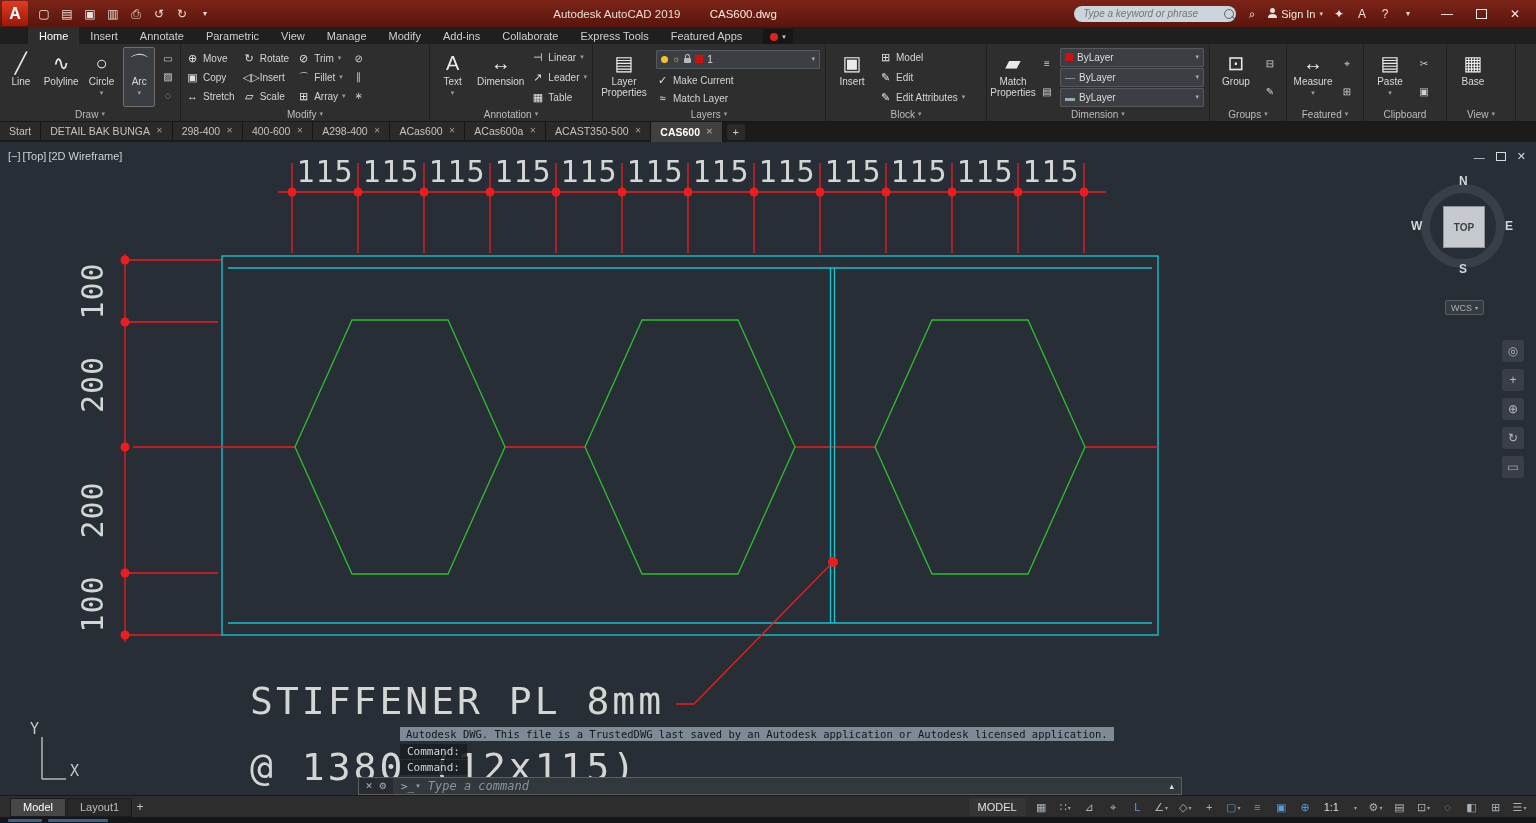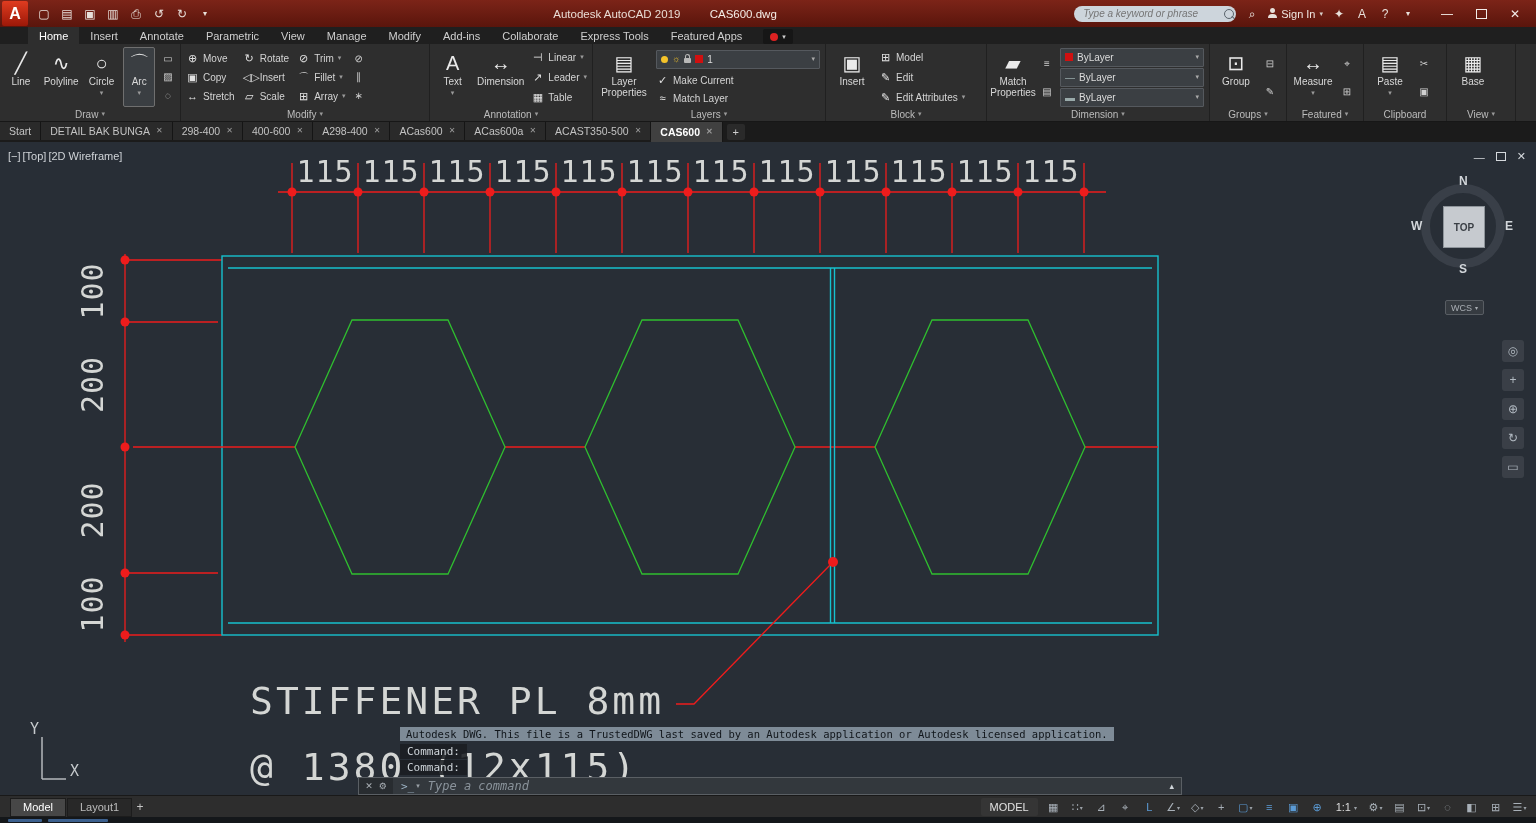--- a/index.html
+++ b/index.html
@@ -108,21 +108,21 @@
   .ltab{height:17px;display:flex;align-items:center;padding:0 12px;font-size:11px;color:#bcbcbc;background:#282828;border:1px solid #1c1c1c;}
   .ltab.active{background:#474747;color:#ffffff;}
   .ltab-add{width:16px;height:16px;display:flex;align-items:center;justify-content:center;color:#c6c6c6;font-size:12px;}
   .statusbar{margin-left:auto;display:flex;align-items:center;gap:1px;padding-right:5px;height:100%;}
   .modelbtn{font-size:11px;color:#e2e2e2;padding:0 9px;height:18px;display:flex;align-items:center;background:#353535;border-radius:2px;margin-right:3px;}
   .sicon{height:18px;min-width:19px;display:flex;align-items:center;justify-content:center;gap:1px;border-radius:2px;padding:0 2px;}
   .sicon .g{font-size:11px;color:#a8b0b8;}
   .sicon.act .g{color:var(--status-blue);}
   .sicon .dd{display:none;font-size:6px;color:#9aa0a6;}
   .sicon .dd.on{display:inline;}
-  .scale{display:flex;align-items:center;gap:3px;font-size:11px;color:#dcdcdc;padding:0 6px;}
+  .scale{display:flex;align-items:center;gap:15px;font-size:11px;color:#dcdcdc;padding:0 6px;}
   .scale .dd{font-size:6px;color:#9aa0a6;}
   .understrip{position:absolute;top:817px;left:0;right:0;height:6px;background:#14171a;z-index:31;display:flex;align-items:center;gap:6px;padding-left:8px;}
   .frag{height:3px;background:#4a7ab5;opacity:.75;border-radius:1px;}
 </style>
 </head>
 <body>
 
 <div class="titlebar">
   <div class="logo">A</div>
   <div class="qat">

